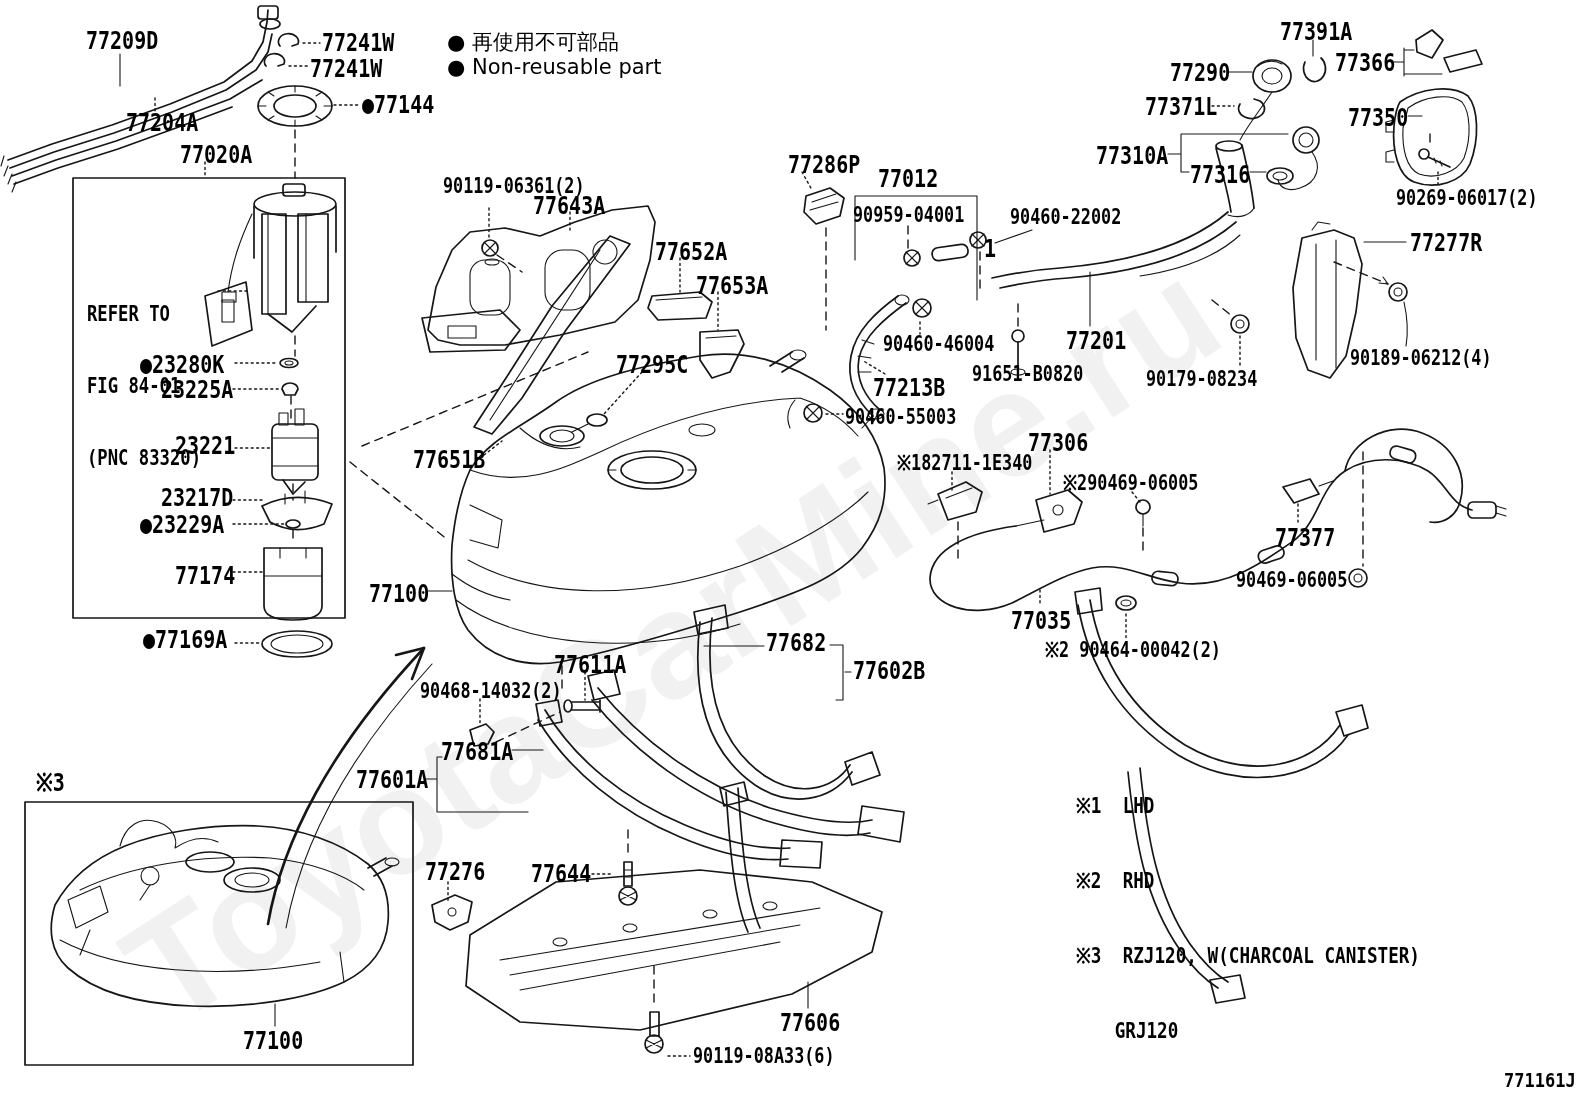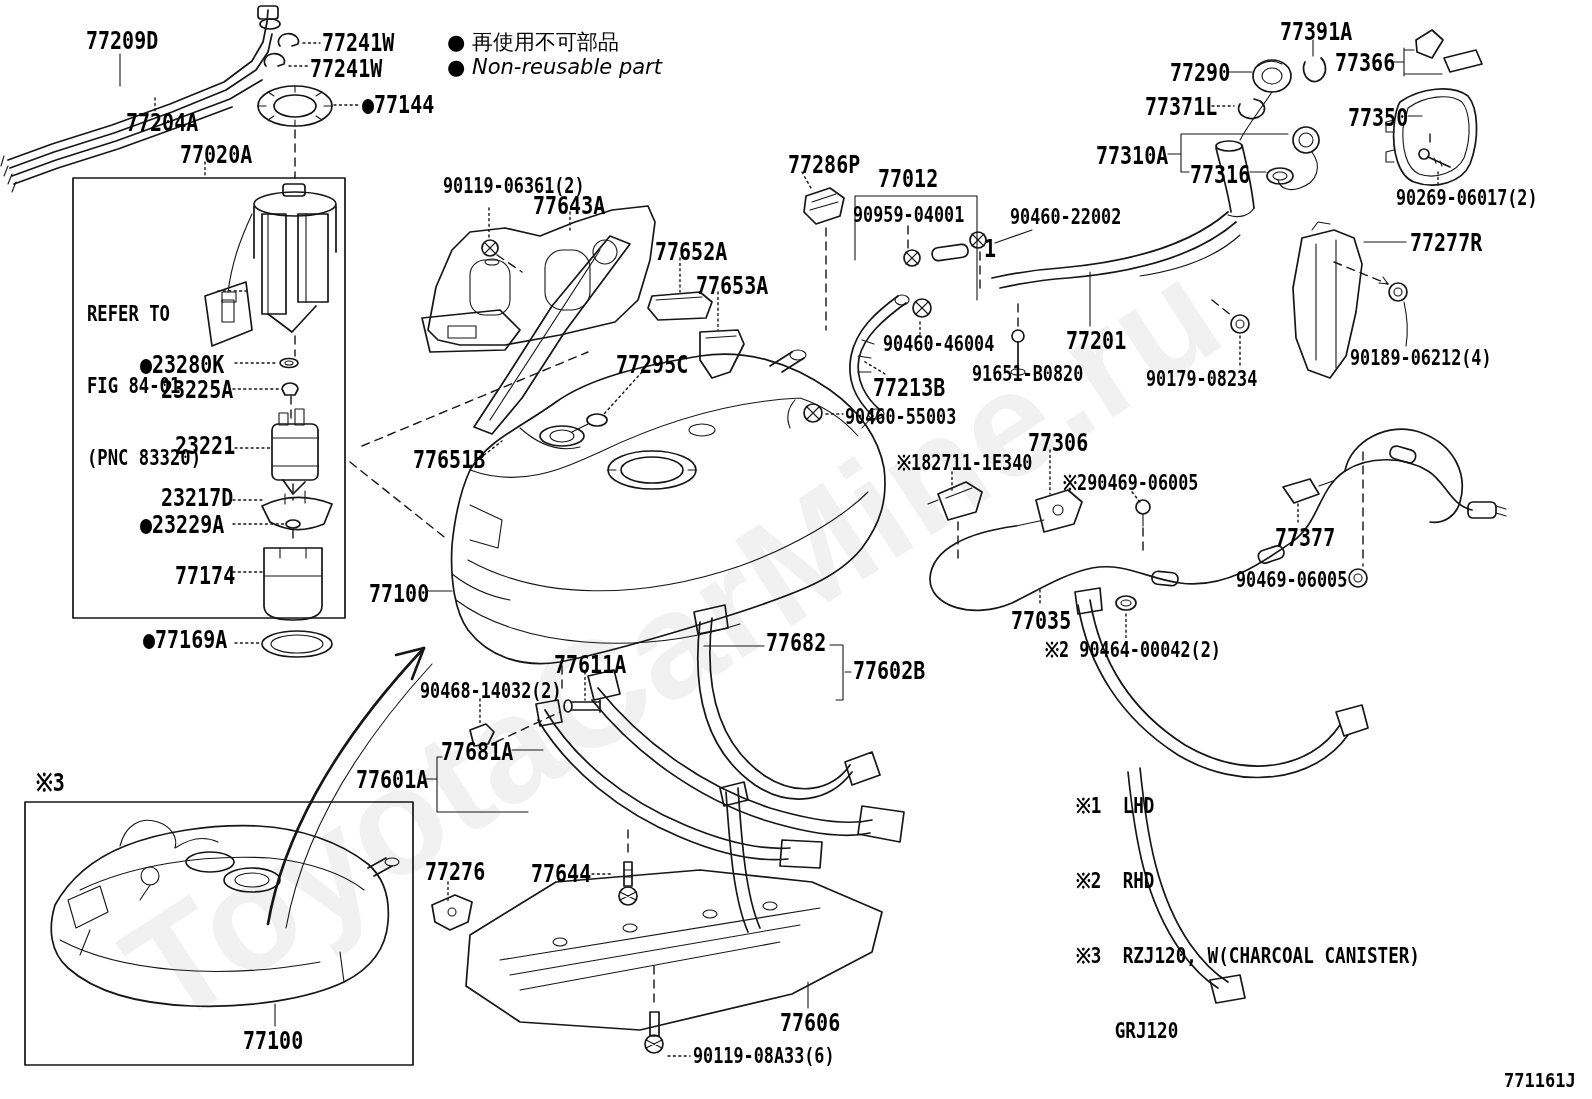--- a/index.html
+++ b/index.html
@@ -408,21 +408,21 @@
       <div class="plabel" style="left: 140px; top: 352px; font-size: 25px;">●23280K</div>
       <div class="plabel" style="left: 161px; top: 377px; font-size: 25px;">23225A</div>
       <div class="plabel" style="left: 175px; top: 433px; font-size: 25px;">23221</div>
       <div class="plabel" style="left: 161px; top: 485px; font-size: 25px;">23217D</div>
       <div class="plabel" style="left: 140px; top: 512px; font-size: 25px;">●23229A</div>
       <div class="plabel" style="left: 175px; top: 563px; font-size: 25px;">77174</div>
       <div class="plabel" style="left: 143px; top: 627px; font-size: 25px;">●77169A</div>
     </div>
 
 <div class="legend-line" style="left:447px;top:28px;">● 再使用不可部品</div>
-<div class="legend-line" style="left:447px;top:55px;font-style:italic;">● Non-reusable part</div>
+<div class="legend-line" style="left:447px;top:55px;">● Non-reusable part</div>
 
 <div class="refer">
   <div>REFER TO</div>
   <div>FIG 84-01</div>
   <div>(PNC 83320)</div>
 </div>
 
 <div class="notes">
   <div>※1  LHD</div>
   <div>※2  RHD</div>

